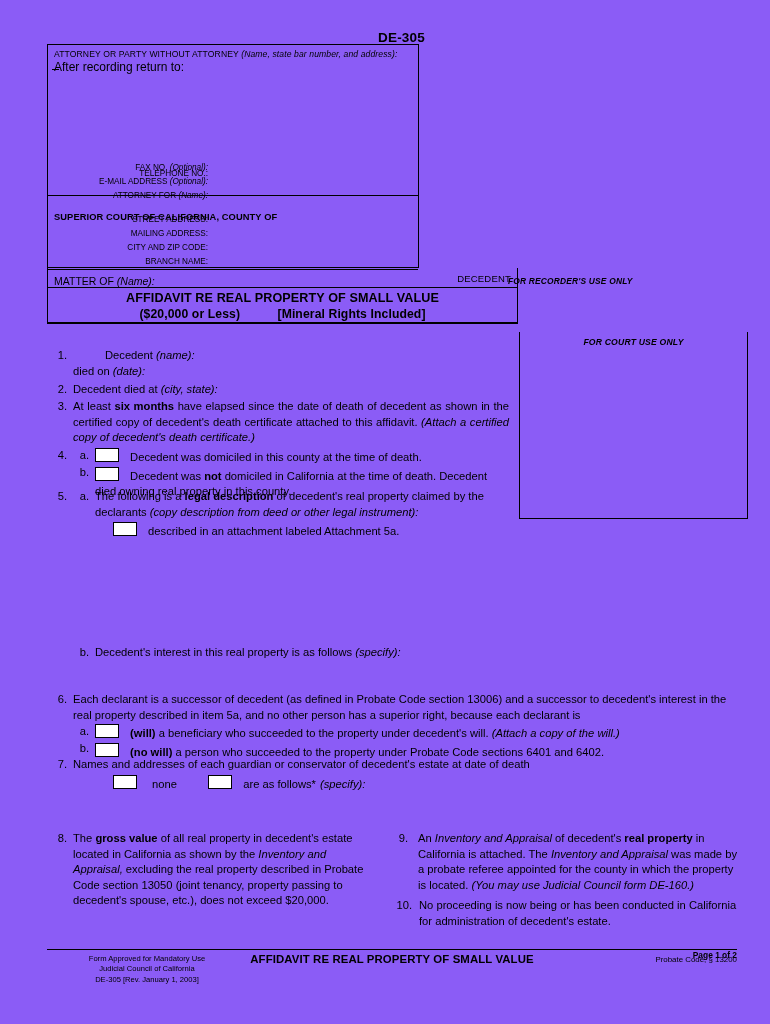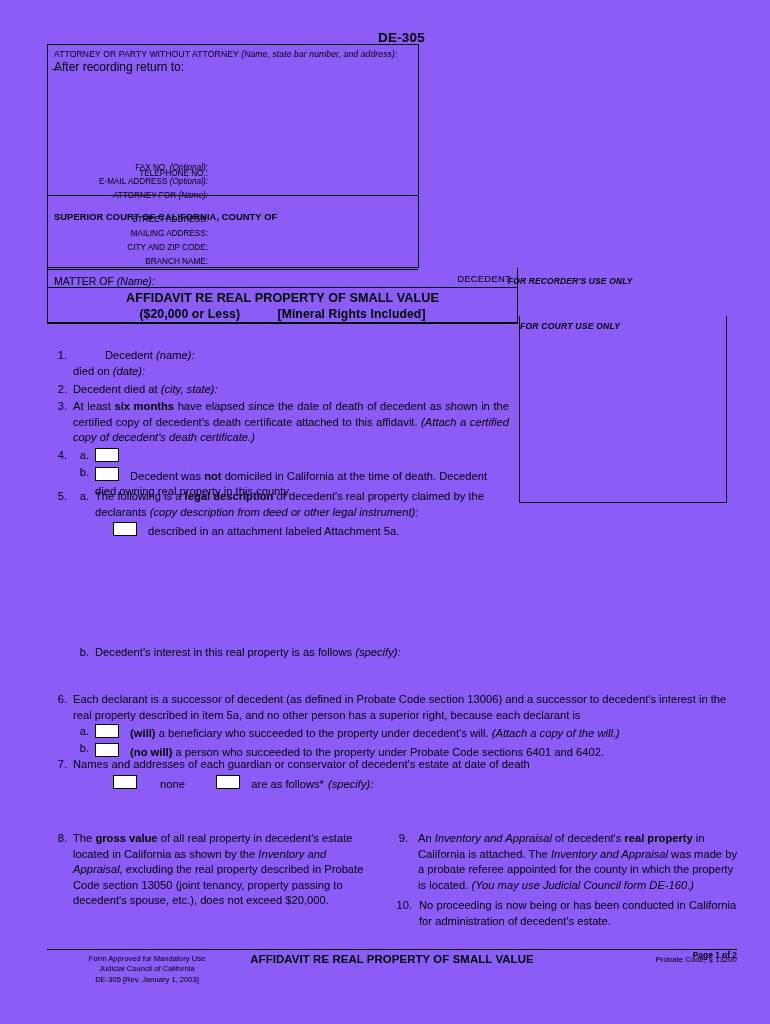--- a/index.html
+++ b/index.html
@@ -140,25 +140,25 @@
   #case-box {
     left: 519px; top: 286px;
     width: 208px; height: 38px;
     border: 1.6px solid #000;
   }
   #case-number-label {
     left: 6px; top: 4px;
     font-size: 8.4px;
   }
   #court-use-box {
-    left: 519px; top: 316px;
-    width: 208px; height: 187px;
+    left: 519px; top: 332px;
+    width: 229px; height: 187px;
     border: 1.6px solid #000;
     border-top: none;
-    text-align: left;
+    text-align: center;
   }
   #court-use-label {
     font-size: 8.6px;
     font-weight: bold;
     font-style: italic;
     margin-top: 5px;
     letter-spacing: .2px;
   }
 
   
@@ -350,20 +350,21 @@
     <span class="body-text">
       <span>At least </span><span class="bd">six months</span><span> have elapsed since the date of death of decedent as shown in the certified copy of decedent's death certificate attached to this affidavit. </span><span class="it">(Attach a certified copy of decedent's death certificate.)</span>
     </span>
   </div>
 
   <div class="item" id="item4">
     <span class="num">4.</span>
     <span class="sub" style="left:22px; top:0;">a.</span>
     <span class="body-text" style="margin-left:48px;">
       <span class="cb"></span>
+      <span style="margin-left:8px;">Decedent was domiciled in this county at the time of death.</span>
     </span>
     <span class="sub" style="left:22px; top:17px;">b.</span>
     <span class="body-text" style="margin-left:48px; margin-top:1px;">
       <span class="cb"></span>
       <span style="margin-left:8px;">Decedent was </span><span class="bd">not</span><span> domiciled in California at the time of death.  Decedent died owning real property in this county.</span>
     </span>
   </div>
 
   <div class="item" id="item5">
     <span class="num">5.</span>
@@ -397,21 +398,21 @@
       <span class="cb"></span>
       <span style="margin-left:8px;" class="bd">(no will)</span><span> a person who succeeded to the property under Probate Code sections 6401 and 6402.</span>
     </span>
   </div>
 
   <div class="item" id="item7">
     <span class="num">7.</span>
     <span class="body-text" style="margin-left:26px;">Names and addresses of each guardian or conservator of decedent's estate at date of death</span>
     <span class="body-text" style="margin-left:66px; margin-top:2px;">
       <span class="cb"></span>
-      <span style="margin-left:20px;">none</span>
+      <span style="margin-left:12px;">none</span>
       <span class="cb" style="margin-left:28px;"></span>
       <span style="margin-left:8px;">are as follows*</span><span class="it" style="margin-left:4px;">(specify):</span>
     </span>
   </div>
 
   <div class="item" id="item8">
     <span class="num">8.</span>
     <span class="body-text" style="margin-left:26px;">
       <span>The </span><span class="bd">gross value</span><span> of all real property in decedent's estate located in California as shown by the </span><span class="it">Inventory and Appraisal,</span><span> excluding the real property described in Probate Code section 13050 (joint tenancy, property passing to decedent's spouse, etc.), does not exceed $20,000.</span>
     </span>

